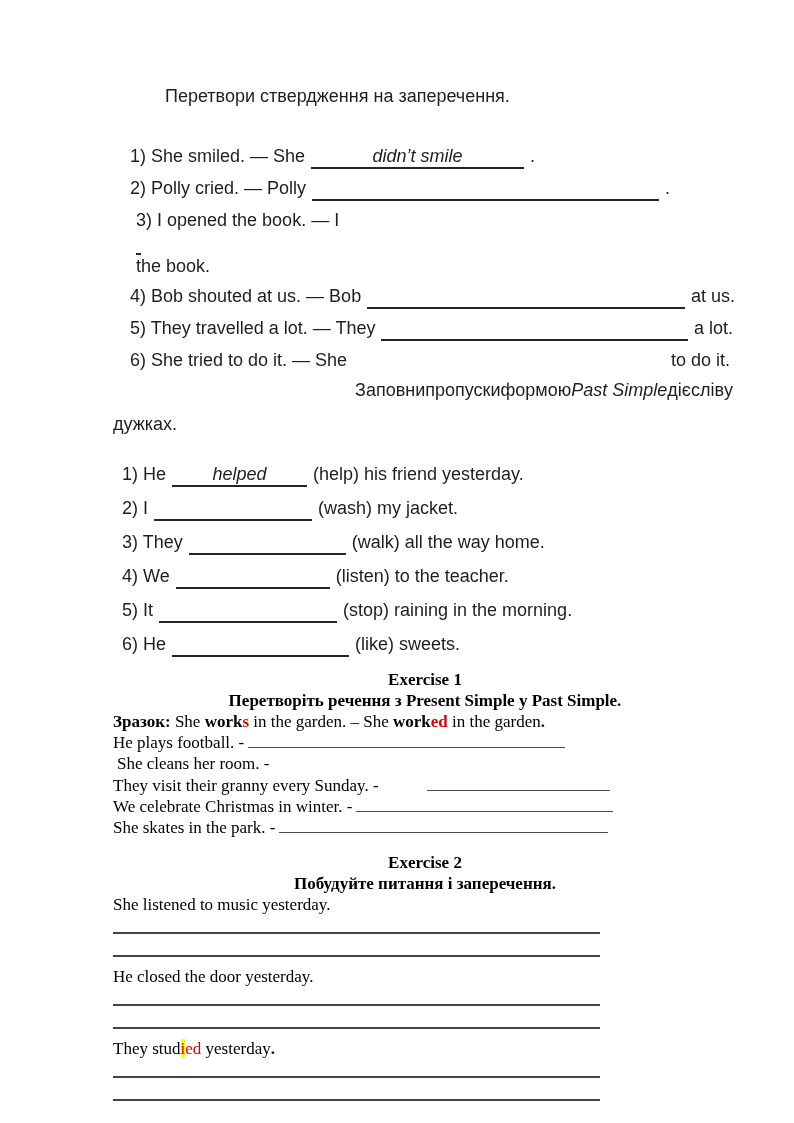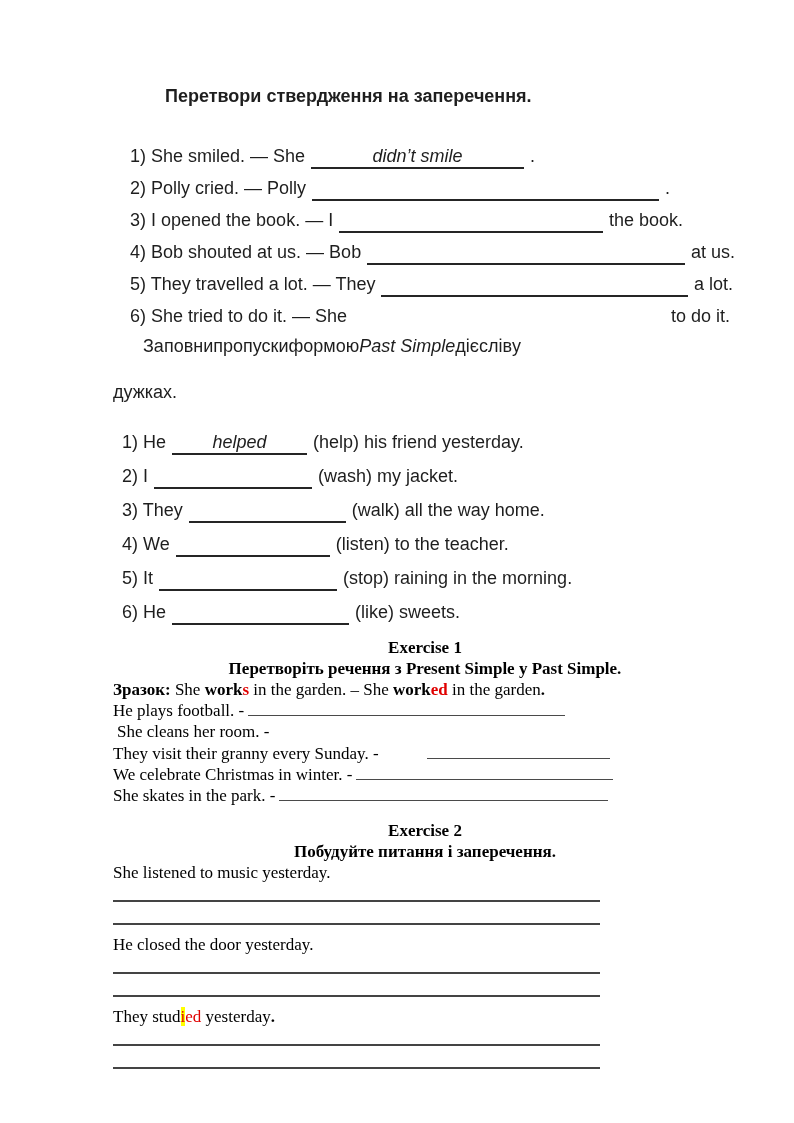--- a/index.html
+++ b/index.html
@@ -3,32 +3,32 @@
 <meta charset="utf-8">
 <style>
   html,body{margin:0;padding:0;background:#888;}
   .page{
     width:794px;height:1123px;background:#ffffff;margin:0 auto;
     position:relative;box-sizing:border-box;overflow:hidden;
     padding:85px 57px 0 113px;
   }
   
   .secA{font-family:"Liberation Sans",sans-serif;color:#1e1e1e;font-size:18px;line-height:22px;}
-  .secA .title{margin:0 0 38px 52px;font-size:18px;font-weight:bold;line-height:22px;}
+  .secA .title{margin:0 0 38px 52px;font-size:18px;font-weight:normal;line-height:22px;}
   .s1-row{display:flex;align-items:baseline;margin:0 0 8px 17px;}
   .s2-row{display:flex;align-items:baseline;margin:0 0 10px 9px;}
   .blank{
     display:inline-block;border-bottom:2px solid #252525;
     text-align:center;margin:0 6px;white-space:nowrap;
   }
   .blank.noline{border-bottom:none;}
   .answer{font-style:italic;}
   .flex1{flex:1;}
   .intro{margin:7px 0 28px 0;width:620px;}
-  .intro-l1{display:flex;justify-content:flex-start;align-items:baseline;line-height:22px;margin-bottom:24px;}
+  .intro-l1{display:flex;justify-content:flex-end;align-items:baseline;line-height:22px;margin-bottom:12px;}
   .intro-l2{line-height:22px;}
   .seg-italic{font-style:italic;}
   
   .secB{font-family:"Liberation Serif",serif;color:#000;font-size:17px;line-height:21px;width:624px;margin-top:12px;}
   .ex-heading{text-align:center;font-weight:bold;line-height:21px;}
   .bold-line{font-weight:bold;line-height:21px;text-align:center;}
   .ex1-row{display:flex;align-items:baseline;line-height:21px;}
   .blank-fill{flex:1;border-bottom:1px solid #4a4a4a;margin-left:4px;height:14px;}
   .seg-bold{font-weight:bold;}
   .seg-red{color:var(--red);}
@@ -52,21 +52,21 @@
         <div class="s1-row" style="width: 405px;">
           <span>1) She smiled. — She</span>
           <span class="blank flex1"><span class="answer">didn’t smile</span></span>
           <span>.</span>
         </div>
         <div class="s1-row" style="width: 540px;">
           <span>2) Polly cried. — Polly</span>
           <span class="blank flex1">&nbsp;</span>
           <span>.</span>
         </div>
-        <div class="s1-row" style="width: 553px;">
+        <div class="s1-row" style="width: 553px; flex-direction: column;">
           <span>3) I opened the book. — I</span>
           <span class="blank flex1">&nbsp;</span>
           <span>the book.</span>
         </div>
         <div class="s1-row" style="width: 605px;">
           <span>4) Bob shouted at us. — Bob</span>
           <span class="blank flex1">&nbsp;</span>
           <span>at us.</span>
         </div>
         <div class="s1-row" style="width: 603px;">

